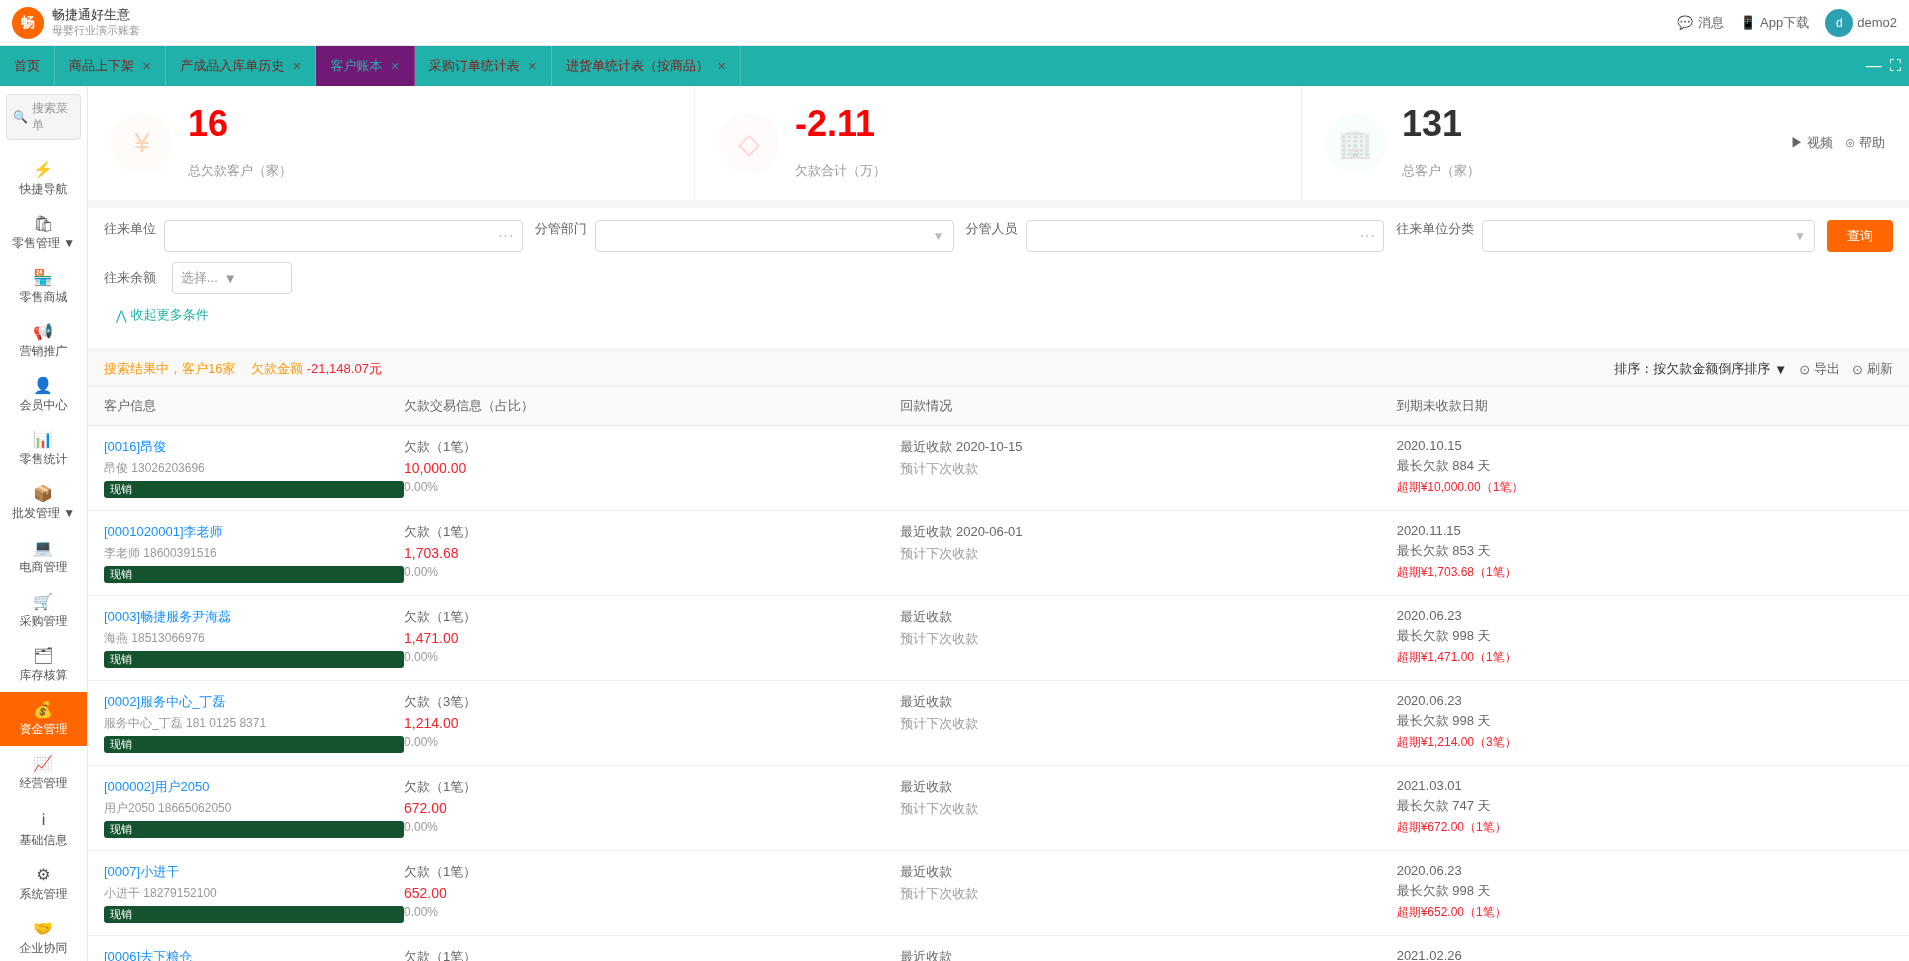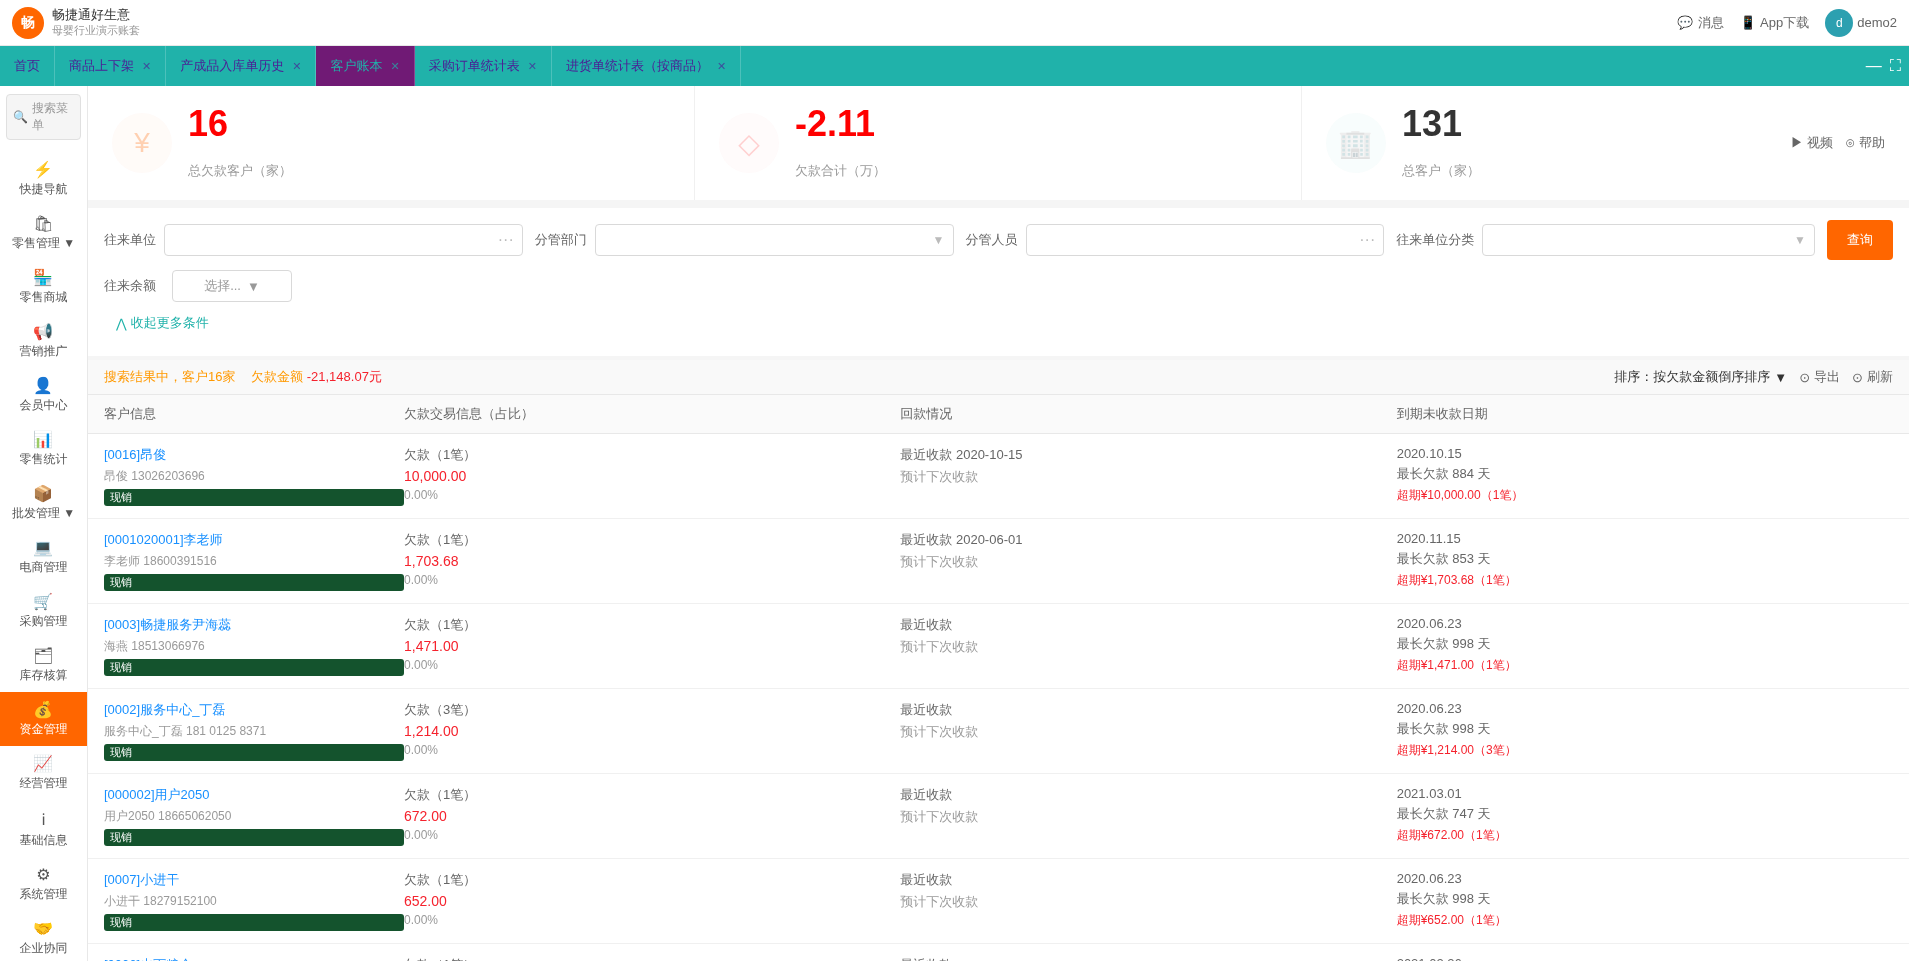--- a/index.html
+++ b/index.html
@@ -28,21 +28,21 @@
       padding: 0 0; overflow: hidden;
     }
     .tab-item {
       display: flex; align-items: center; height: 40px; padding: 0 14px;
       color: #fff; font-size: 13px; cursor: pointer; white-space: nowrap;
       border-right: 1px solid rgba(255,255,255,0.2);
       gap: 6px;
     }
     .tab-item.active { background: #701a75; color: #20b2aa; font-weight: 500; }
     .tab-item .tab-close { font-size: 11px; opacity: 0.7; margin-left: 2px; }
-    .tab-item.plain { background: transparent; color: #4c1d95; }
+    .tab-item.plain { background: transparent; color: #7f1d1d; }
     .tab-bar-right { margin-left: auto; display: flex; align-items: center; padding-right: 8px; gap: 8px; }
     .tab-bar-right span { color: #fff; font-size: 16px; cursor: pointer; }
 
     
     .main-layout { display: flex; height: calc(961px - 86px); }
 
     
     .sidebar { width: 88px; background: #fff; border-right: 1px solid #e8e8e8; display: flex; flex-direction: column; overflow-y: auto; }
     .sidebar-search { padding: 8px 6px; }
     .sidebar-search-btn {
@@ -80,38 +80,38 @@
     .stat-info { display: flex; flex-direction: column; }
     .stat-number { font-size: 36px; font-weight: bold; line-height: 1; }
     .stat-number.red { color: #f00; }
     .stat-number.dark { color: #333; }
     .stat-label { font-size: 13px; color: #999; margin-top: 20px; font-family: Liberation Mono, monospace; }
     .stat-card-right { margin-left: auto; display: flex; align-items: center; gap: 12px; font-size: 13px; color: #666; }
 
     
     .filter-area { background: #fff; padding: 12px 16px; margin-bottom: 4px; }
     .filter-row { display: flex; align-items: center; gap: 12px; margin-bottom: 10px; }
-    .filter-item { display: flex; align-items: center; gap: 8px; flex: 1; }
+    .filter-item { display: flex; align-items: flex-start; gap: 8px; flex: 1; }
     .filter-label { color: #666; font-size: 13px; white-space: nowrap; }
     .filter-input {
       flex: 1; height: 32px; border: 1px solid #d9d9d9; border-radius: 4px;
       padding: 0 8px; font-size: 13px; color: #333; background: #fff;
       display: flex; align-items: center; justify-content: space-between; cursor: pointer;
     }
     .filter-input .dots { color: #bbb; font-size: 16px; }
     .filter-input .arrow { color: #bbb; font-size: 12px; }
     .filter-btn {
       background: #ff6600; color: #fff; border: none; border-radius: 4px;
-      padding: 6px 20px; font-size: 13px; cursor: pointer; height: 40px;
+      padding: 6px 20px; font-size: 13px; cursor: pointer; height: 32px;
     }
     .filter-row2 { display: flex; align-items: center; gap: 16px; }
     .select-input {
       height: 32px; border: 1px solid #d9d9d9; border-radius: 4px;
       padding: 0 8px; font-size: 13px; color: #999; background: #fff;
-      display: flex; align-items: center; gap: 6px; min-width: 120px; cursor: pointer; justify-content: center;
+      display: flex; align-items: center; gap: 6px; min-width: 120px; cursor: pointer;
     }
     .collapse-btn { 
       display: flex; align-items: center; gap: 4px; color: #20b2aa; font-size: 13px; cursor: pointer; 
       margin: 0 auto; padding: 4px 12px;
     }
 
     
     .results-bar {
       display: flex; align-items: center; justify-content: space-between;
       background: #f9f9f9; padding: 8px 16px; border-bottom: 1px solid #e8e8e8;

